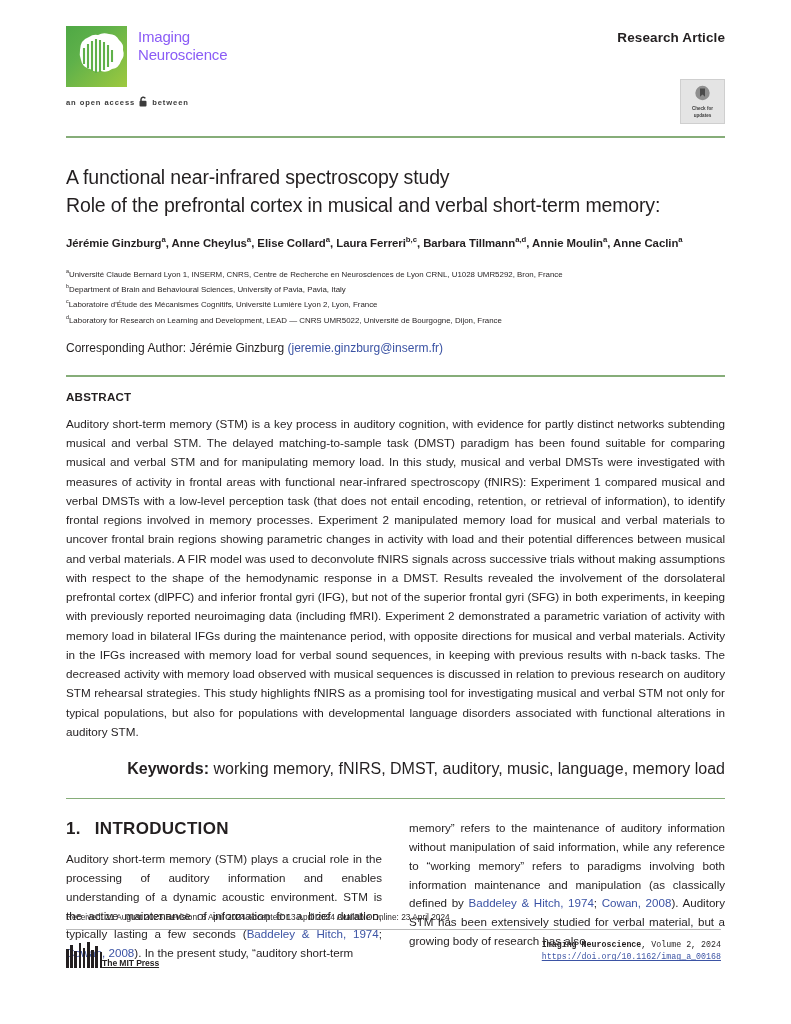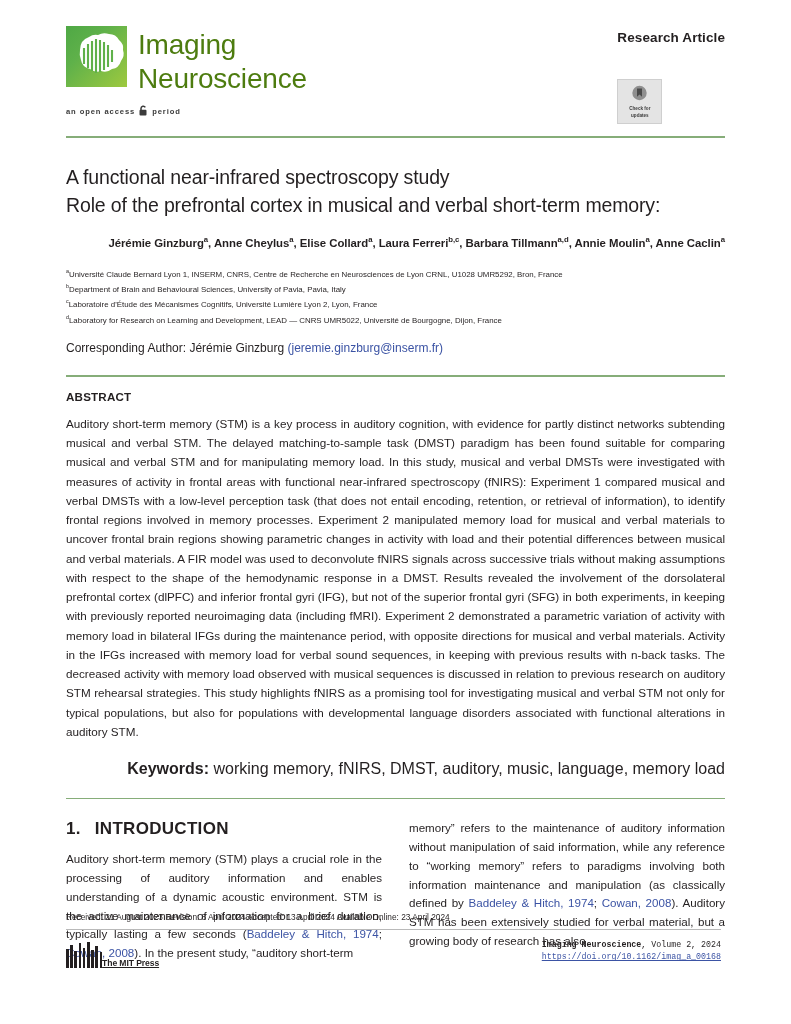--- a/index.html
+++ b/index.html
@@ -40,23 +40,23 @@
   }
   .logo-mark {
     width: 61px;
     height: 61px;
     background: linear-gradient(135deg, #4fa845 0%, #5fb14a 35%, #9ec93f 100%);
     position: relative;
     flex: 0 0 auto;
   }
   .brand-name {
     margin-left: 11px;
-    font-size: 28px;
+    font-size: 15px;
     line-height: 1.22;
-    color: #4d7c0f;
+    color: #8b5cf6;
     letter-spacing: -0.2px;
     padding-top: 2px;
     font-weight: 400;
   }
   .brand-tag {
     margin-top: 9px;
     font-size: 7.6px;
     letter-spacing: 0.9px;
     color: #3b3b3b;
     font-weight: 700;
@@ -68,20 +68,21 @@
   .article-type {
     font-size: 13.5px;
     font-weight: 700;
     color: #231f20;
     padding-top: 4px;
     letter-spacing: 0.1px;
   }
   .badge-wrap {
     display: flex;
     flex-direction: column;
+    align-items: flex-end;
     gap: 18px;
   }
   .crossmark {
     margin-top: 16px;
     width: 43px;
     height: 43px;
     background: #e4e4e4;
     border: 1px solid #cfcfcf;
     display: flex;
     flex-direction: column;
@@ -110,21 +111,20 @@
     font-weight: 400;
     color: #231f20;
     letter-spacing: -0.15px;
   }
   .authors {
     margin-top: 17px;
     font-size: 11.4px;
     font-weight: 700;
     color: #231f20;
     letter-spacing: -0.05px;
-    text-align: right;
   }
   .authors sup, .aff sup {
     font-size: 0.68em;
     vertical-align: super;
     line-height: 0;
   }
   .affiliations {
     margin-top: 18px;
   }
   .aff {
@@ -290,21 +290,21 @@
         </div>
       </div>
       <div class="brand-tag">
         <span>an open access</span>
         <span class="lock-glyph">
           <svg width="9" height="11" viewBox="0 0 9 11" aria-hidden="true">
             <path d="M2 5 V3.4 a2.3 2.3 0 0 1 4.3-1" fill="none" stroke="#3b3b3b" stroke-width="1.5"></path>
             <rect x="0.5" y="4.8" width="7" height="5.6" rx="1" fill="#3b3b3b"></rect>
           </svg>
         </span>
-        <span>period</span>
+        <span>between</span>
       </div>
     </div>
 
     <div class="badge-wrap">
       <div class="article-type">Research Article</div>
       <div class="crossmark">
         <span>
           <svg width="15" height="16" viewBox="0 0 15 16" aria-hidden="true">
             <circle cx="7.5" cy="8" r="7.2" fill="#8f8f8f"></circle>
             <path d="M5 3.4 h5 v8.4 l-2.5-2.3 l-2.5 2.3 z" fill="#4a4a4a"></path>

